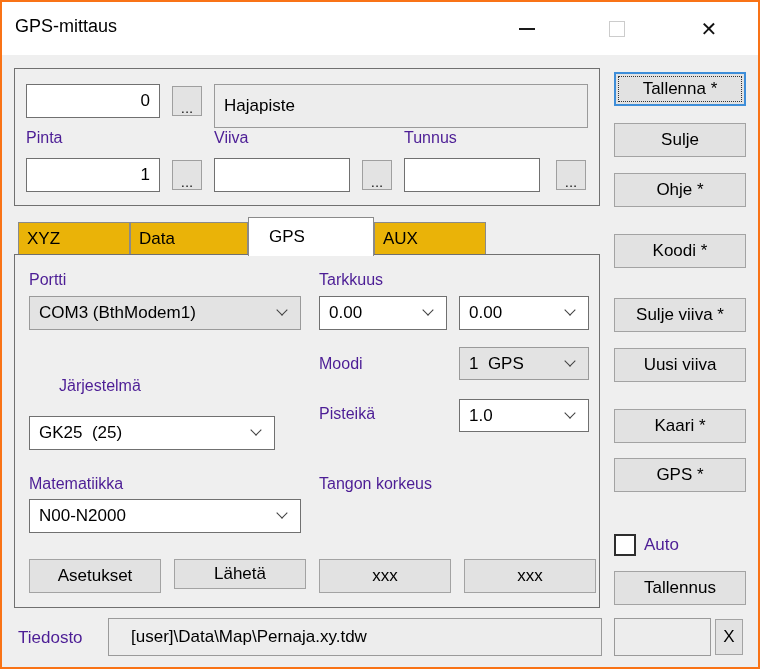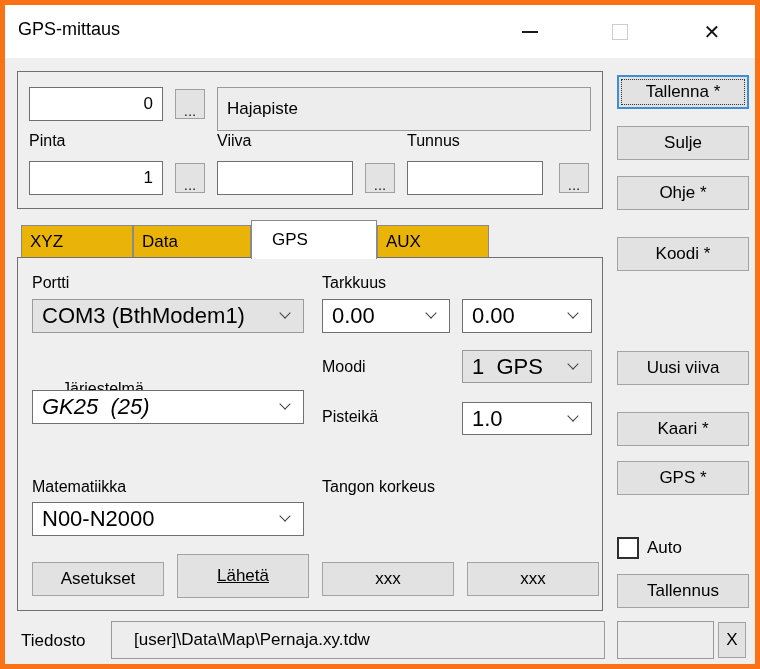--- a/index.html
+++ b/index.html
@@ -1,40 +1,40 @@
 <!DOCTYPE html>
 <html><head>
 <meta charset="utf-8">
 <style>
   html,body{margin:0;padding:0;background:#d8d8d8;}
   *{box-sizing:border-box;font-family:"Liberation Sans",sans-serif;}
   .window{position:relative;width:760px;height:669px;background:#efefef;
-          border:5px solid #f97316;overflow:hidden;text-align:right;}
+          border:2px solid #f97316;overflow:hidden;text-align:right;}
   .titlebar{position:absolute;left:0;top:0;right:0;height:53px;background:#ffffff;}
   .title{position:absolute;left:13px;top:14px;font-size:18px;color:#000;}
   .caption-btn{position:absolute;top:0;height:53px;width:62px;display:flex;align-items:center;justify-content:center;}
   .min-glyph{width:16px;height:2px;background:#1a1a1a;}
   .max-glyph{width:16px;height:16px;border:1px solid #cccccc;background:#fff;}
   .close-glyph{font-size:20px;color:#111;line-height:1;}
   .groupbox{position:absolute;border:1px solid #707070;background:#efefef;}
-  .lbl{position:absolute;font-size:16px;color:#000000;white-space:pre;}
+  .lbl{position:absolute;font-size:16px;color:#4c1d95;white-space:pre;}
   .field{position:absolute;background:#ffffff;border:1px solid #707070;display:flex;
          align-items:center;padding:0 9px;font-size:17px;color:#000;white-space:pre;}
   .field.num{justify-content:flex-end;}
   .field.ro{background:#ededed;border:1px solid #9a9a9a;}
   .browse{position:absolute;width:30px;height:30px;background:#e3e3e3;border:1px solid #9f9f9f;
           display:flex;align-items:flex-end;justify-content:center;font-size:15px;color:#1a1a1a;
           padding-bottom:7px;line-height:0;}
   .tab{position:absolute;top:220px;height:33px;background:#eab308;border:1px solid #8a8a8a;
        border-bottom:none;display:flex;align-items:center;padding-left:8px;font-size:17px;z-index:1;}
   .tab.sel{top:215px;height:39px;background:#ffffff;z-index:3;padding-left:20px;}
   .pane{position:absolute;left:12px;top:252px;width:586px;height:354px;border:1px solid #707070;
         background:#efefef;z-index:2;}
   .combo{position:absolute;background:#ffffff;border:1px solid #707070;display:flex;
-         align-items:center;padding:0 42px 0 9px;font-size:22px;}
+         align-items:center;padding:0 42px 0 9px;font-size:17px;}
   .combo.gray{background:#e3e3e3;border:1px solid #9a9a9a;}
   .combo-text{white-space:pre;overflow:hidden;}
   .chev{position:absolute;right:14px;top:50%;width:8px;height:8px;margin-top:-7px;
         border-right:1.6px solid #404040;border-bottom:1.6px solid #404040;transform:rotate(45deg);}
   .btn{position:absolute;background:#e2e2e2;border:1px solid #a3a3a3;display:flex;
        align-items:center;justify-content:center;font-size:17px;color:#000;white-space:pre;}
   .btn.focused{border:2px solid #3e8ed9;outline:1px dotted #333;outline-offset:-5px;}
   .checkbox{position:absolute;width:22px;height:22px;background:#ffffff;border:2px solid #2e2e2e;}
 </style>
 </head>
@@ -95,49 +95,50 @@
       <span class="chev"></span>
     </div>
 
     <div class="lbl" style="left:304px;top:100px;">Moodi</div>
     <div class="combo gray" style="left:444px;top:92px;width:130px;height:33px;">
       <span class="combo-text">1  GPS</span>
       <span class="chev"></span>
     </div>
 
     <div class="lbl" style="left:14px;top:122px;margin-left:30px;">Järjestelmä</div>
-    <div class="combo" style="left:14px;top:132px;width:272px;height:34px;font-style:italic;">
+    <div class="combo" style="left:14px;top:161px;width:246px;height:34px;">
       <span class="combo-text">GK25  (25)</span>
       <span class="chev"></span>
     </div>
 
     <div class="lbl" style="left:304px;top:150px;">Pisteikä</div>
     <div class="combo" style="left:444px;top:144px;width:130px;height:33px;">
       <span class="combo-text">1.0</span>
       <span class="chev"></span>
     </div>
 
     <div class="lbl" style="left:14px;top:220px;">Matematiikka</div>
     <div class="combo" style="left:14px;top:244px;width:272px;height:34px;">
       <span class="combo-text">N00-N2000</span>
       <span class="chev"></span>
     </div>
 
     <div class="lbl" style="left:304px;top:220px;">Tangon korkeus</div>
 
     <div class="btn" style="left:14px;top:304px;width:132px;height:34px;">Asetukset</div>
-    <div class="btn" style="left:159px;top:296px;width:132px;height:44px;text-decoration:underline;">Lähetä</div>
+    <div class="btn" style="left:159px;top:304px;width:132px;height:30px;">Lähetä</div>
     <div class="btn" style="left:304px;top:304px;width:132px;height:34px;">xxx</div>
     <div class="btn" style="left:449px;top:304px;width:132px;height:34px;">xxx</div>
   </div>
 
   <div class="btn focused" style="left:612px;top:70px;width:132px;height:34px;">Tallenna *</div>
   <div class="btn" style="left:612px;top:121px;width:132px;height:34px;">Sulje</div>
   <div class="btn" style="left:612px;top:171px;width:132px;height:34px;">Ohje *</div>
   <div class="btn" style="left:612px;top:232px;width:132px;height:34px;">Koodi *</div>
+  <div class="btn" style="left:612px;top:296px;width:132px;height:34px;">Sulje viiva *</div>
   <div class="btn" style="left:612px;top:346px;width:132px;height:34px;">Uusi viiva</div>
   <div class="btn" style="left:612px;top:407px;width:132px;height:34px;">Kaari *</div>
   <div class="btn" style="left:612px;top:456px;width:132px;height:34px;">GPS *</div>
 
   <div class="checkbox" style="left:612px;top:532px;"></div>
   <div class="lbl" style="left:642px;top:533px;font-size:17px;">Auto</div>
 
   <div class="btn" style="left:612px;top:569px;width:132px;height:34px;">Tallennus</div>
 
   <div class="lbl" style="left:16px;top:626px;font-size:17px;">Tiedosto</div>

